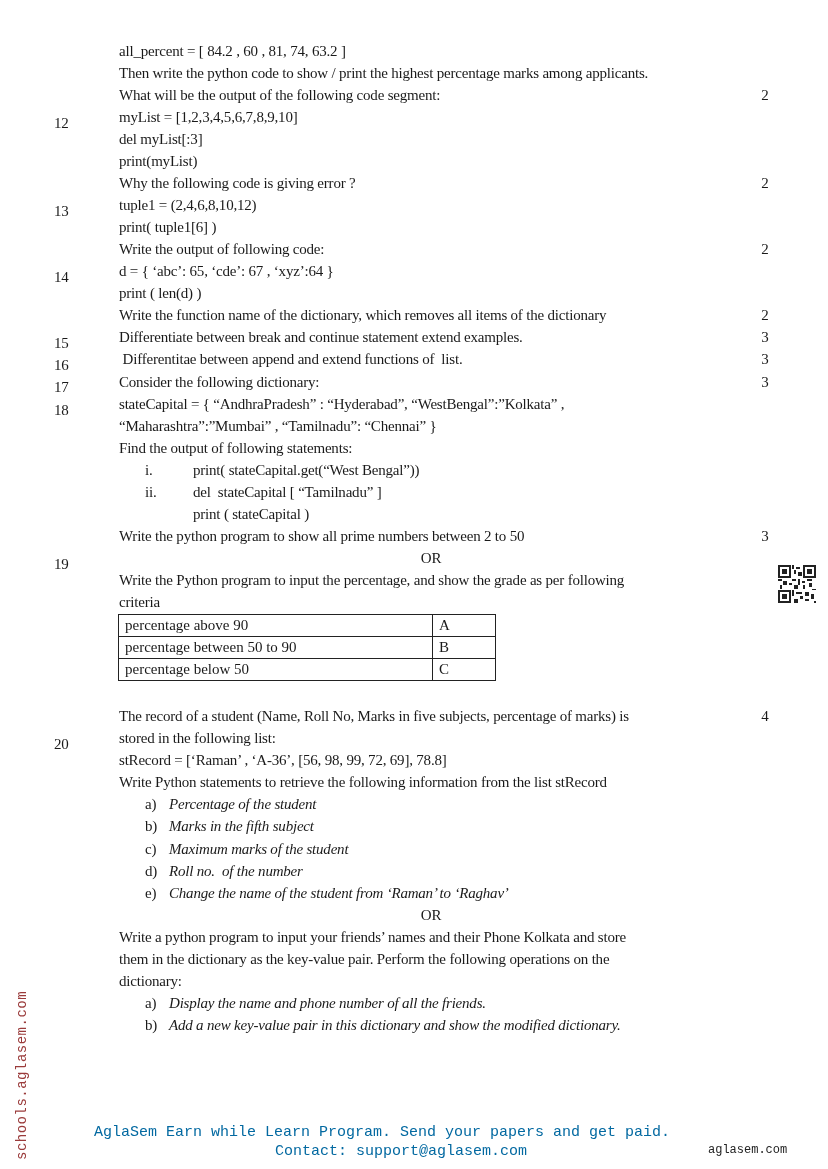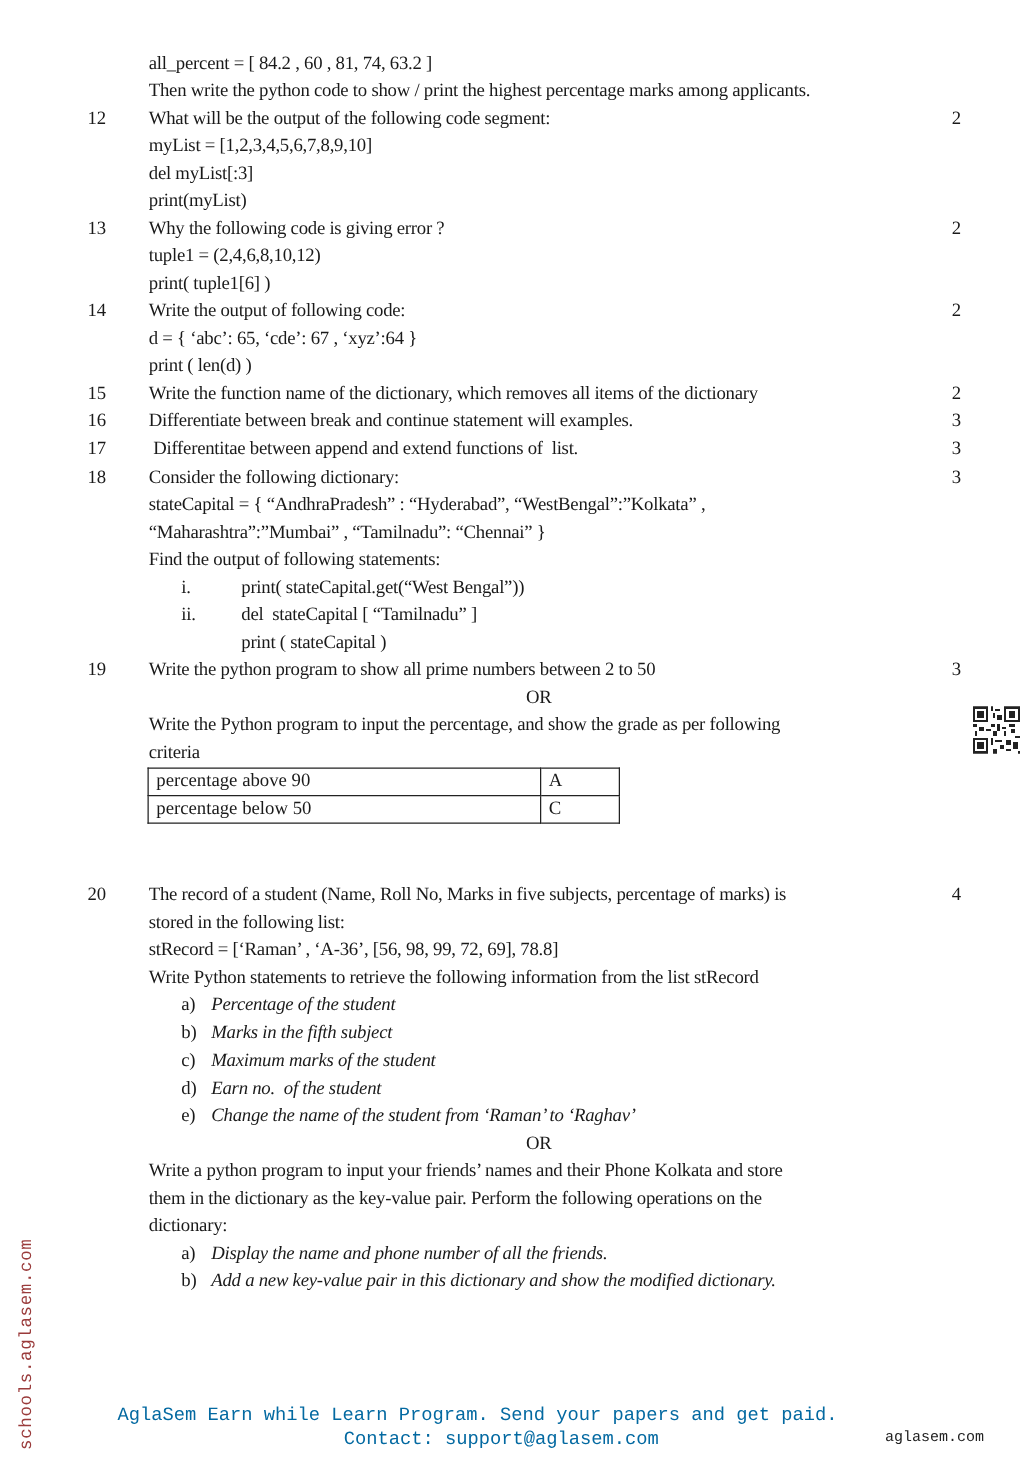--- a/index.html
+++ b/index.html
@@ -5,21 +5,21 @@
   html, body { margin: 0; padding: 0; background: #ffffff; }
   body {
     width: 828px; height: 1169px; position: relative; overflow: hidden;
     font-family: "Liberation Serif", "DejaVu Serif", serif;
     color: #1a1a1a;
   }
   .line {
     position: absolute; left: 0; height: 22px; line-height: 22px;
     font-size: 15px; white-space: nowrap; letter-spacing: -0.2px;
   }
-  .qno { position: absolute; left: 70px; width: 30px; }
+  .qno { position: absolute; left: 54px; width: 30px; margin-top: 28px; }
   .txt { position: absolute; left: 119px; }
   .marks { position: absolute; left: 759px; width: 12px; text-align: center; }
   .center { position: absolute; left: 0; width: 862px; text-align: center; }
   .roman { position: absolute; left: 145px; }
   .roman-txt { position: absolute; left: 193px; }
   .alpha { position: absolute; left: 145px; }
   .alpha-txt { position: absolute; left: 169px; font-style: italic; }
 
   table.grades {
     position: absolute; left: 118px; top: 614px;
@@ -105,21 +105,21 @@
   </div>
 
 <div class="line" style="top:304px">
   <span class="qno">15</span>
   <span class="txt">Write the function name of the dictionary, which removes all items of the dictionary</span>
   <span class="marks">2</span>
 </div>
 
 <div class="line" style="top:326px">
   <span class="qno">16</span>
-  <span class="txt">Differentiate between break and continue statement will examples.</span>
+  <span class="txt">Differentiate between break and continue statement extend examples.</span>
   <span class="marks">3</span>
 </div>
 
 <div class="line" style="top:348px">
   <span class="qno">17</span>
   <span class="txt" style="white-space:pre"> Differentitae between append and extend functions of  list.</span>
   <span class="marks">3</span>
 </div>
 
 <div class="line" style="top:371px">
@@ -161,20 +161,24 @@
   </div>
 <div class="line" style="top:591px">
     <span class="txt">criteria</span>
   </div>
 
 <table class="grades">
   <tbody>
       <tr>
     <td class="c1">percentage above 90</td>
     <td class="c2">A</td>
+  </tr>
+  <tr>
+    <td class="c1">percentage between 50 to 90</td>
+    <td class="c2">B</td>
   </tr>
   <tr>
     <td class="c1">percentage below 50</td>
     <td class="c2">C</td>
   </tr>
 </tbody>
   </table>
 
 <svg class="qr" viewBox="0 0 21 21" shape-rendering="crispEdges">
   <rect width="21" height="21" fill="#fff"></rect>
@@ -237,21 +241,21 @@
 <div class="line" style="top:815px">
   <span class="alpha">b)</span>
   <span class="alpha-txt">Marks in the fifth subject</span>
 </div>
 <div class="line" style="top:838px">
   <span class="alpha">c)</span>
   <span class="alpha-txt">Maximum marks of the student</span>
 </div>
 <div class="line" style="top:860px">
   <span class="alpha">d)</span>
-  <span class="alpha-txt" style="white-space:pre">Earn no.  of the student</span>
+  <span class="alpha-txt" style="white-space:pre">Roll no.  of the number</span>
 </div>
 <div class="line" style="top:882px">
   <span class="alpha">e)</span>
   <span class="alpha-txt">Change the name of the student from ‘Raman’ to ‘Raghav’</span>
 </div>
 <div class="line" style="top:904px">
   <span class="center">OR</span>
 </div>
 <div class="line" style="top:926px">
     <span class="txt">Write a python program to input your friends’ names and their Phone Kolkata and store</span>

